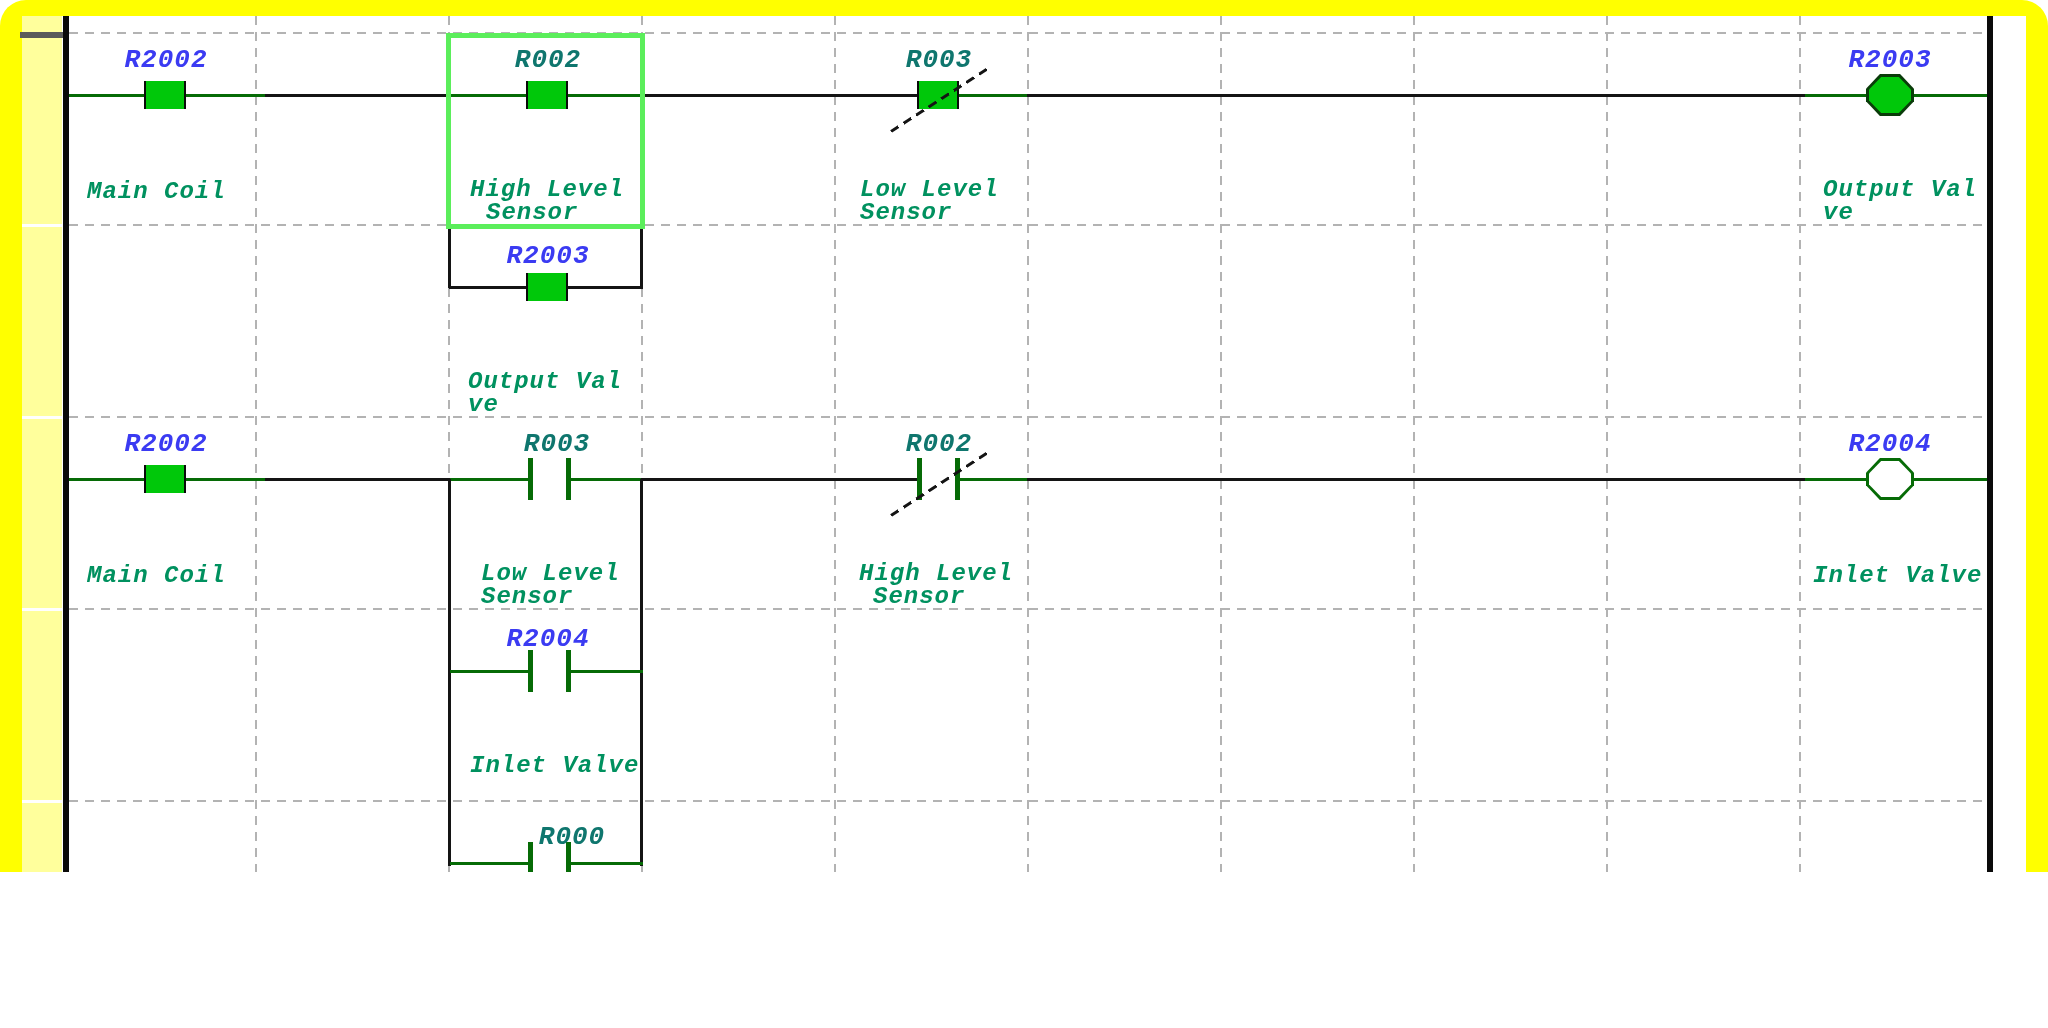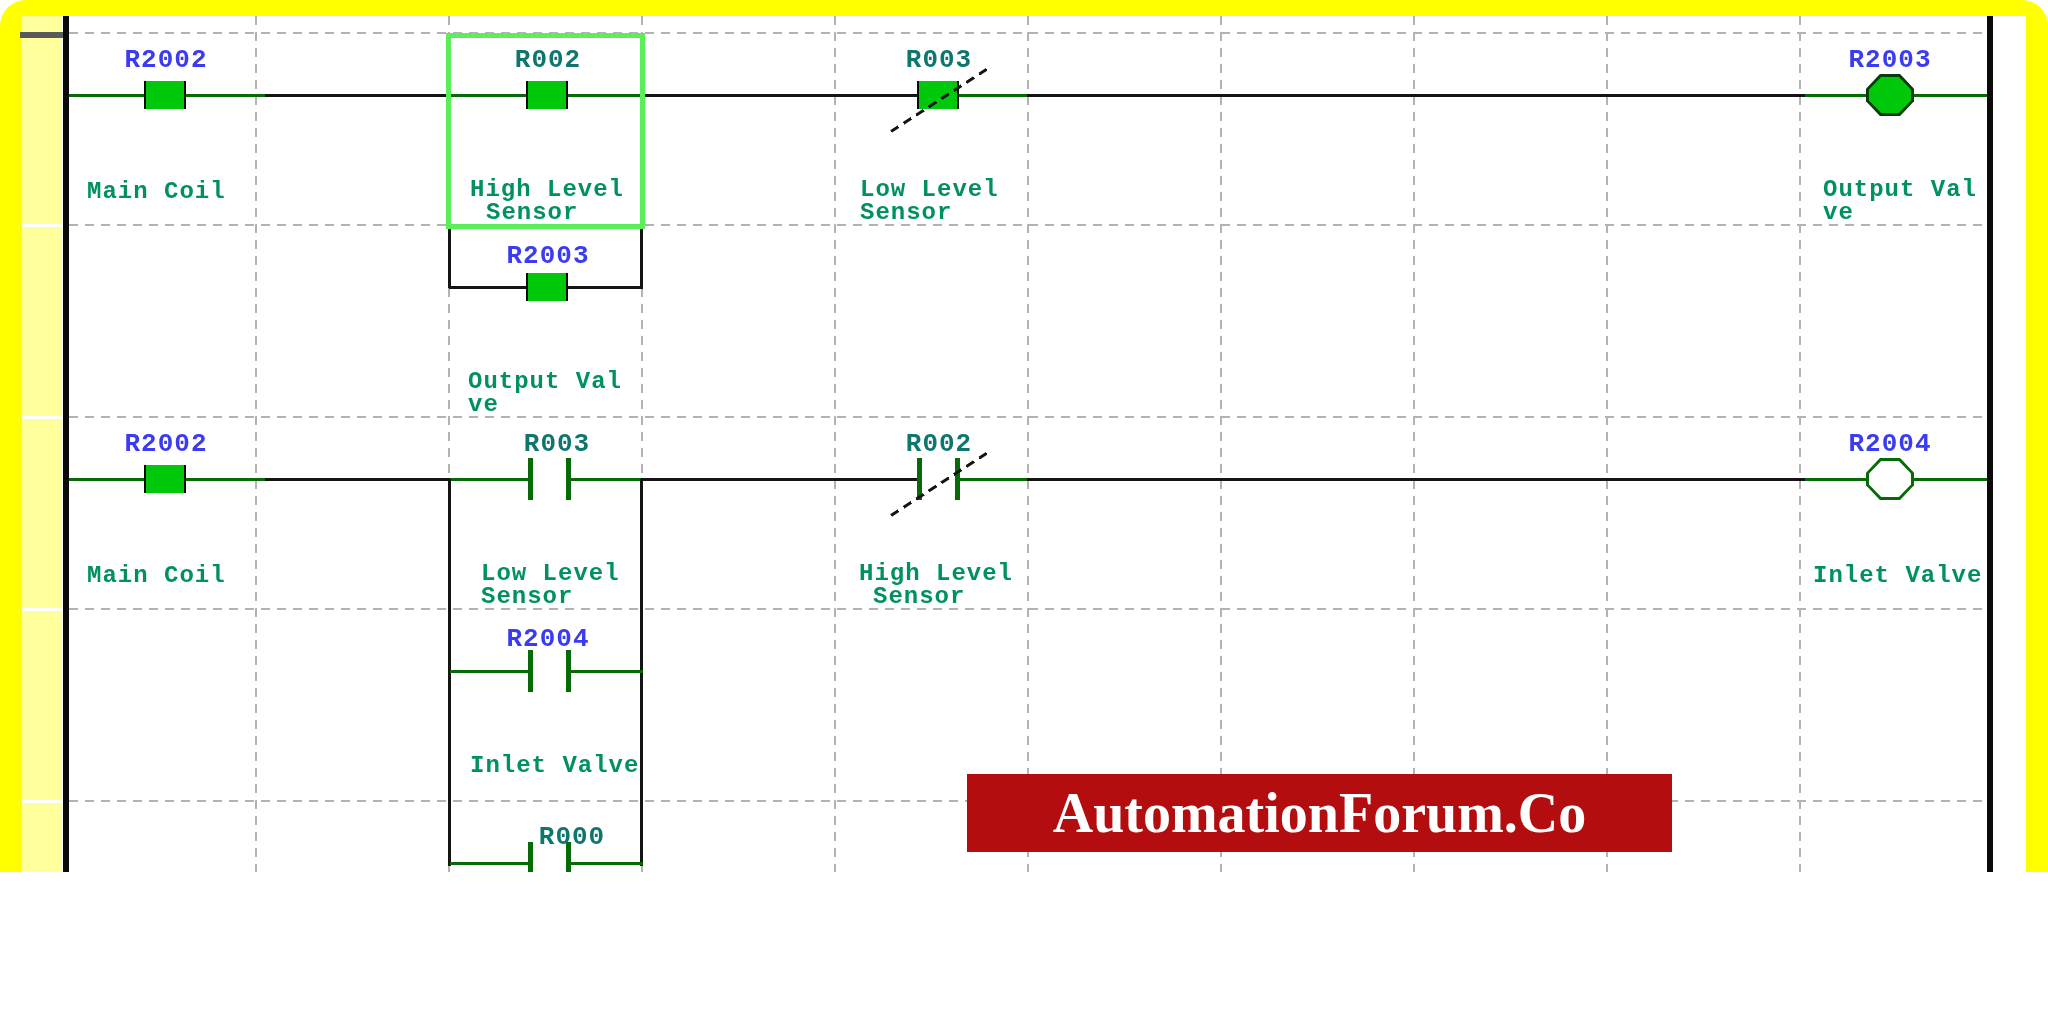--- a/index.html
+++ b/index.html
@@ -1,17 +1,17 @@
 <!DOCTYPE html>
 <html><head>
 <meta charset="utf-8">
 <style>
   html,body{margin:0;padding:0;background:#ffffff;}
   #page{position:relative;width:2048px;height:872px;background:#ffffff;overflow:hidden;
-        font-family:"Liberation Mono","DejaVu Sans Mono",monospace;}
+        font-family:"Liberation Mono","DejaVu Sans Mono",monospace;font-style:italic;}
   .frame{position:absolute;left:0;top:0;width:2048px;height:1028px;background:#ffff00;border-radius:26px;}
   .canvas{position:absolute;left:22px;top:16px;width:2004px;height:992px;background:#ffffff;}
   .margin-col{position:absolute;left:22px;top:16px;width:40px;height:992px;background:#ffff9c;}
   .msep{position:absolute;left:22px;width:40px;height:3px;background:#ffffff;}
   .rmark{position:absolute;left:20px;top:32px;width:46px;height:6px;background:#5a5a5a;}
   .rail{position:absolute;top:16px;width:6px;height:992px;background:#0a0a0a;}
   .hgrid{position:absolute;left:69px;width:1918px;height:2px;
          background:repeating-linear-gradient(90deg,#b3b3b3 0 9px,transparent 9px 16px);}
   .vgrid{position:absolute;top:16px;width:2px;height:992px;
          background:repeating-linear-gradient(180deg,#b3b3b3 0 9px,transparent 9px 16px);}
@@ -156,17 +156,14 @@
 
   <div class="cmt" style="left:87px;top:564px">Main Coil</div>
   <div class="cmt" style="left:481px;top:562px">Low Level</div>
   <div class="cmt" style="left:481px;top:585px">Sensor</div>
   <div class="cmt" style="left:859px;top:562px">High Level</div>
   <div class="cmt" style="left:873px;top:585px">Sensor</div>
   <div class="cmt" style="left:1813px;top:564px">Inlet Valve</div>
   <div class="cmt" style="left:470px;top:754px">Inlet Valve</div>
   <div class="cmt" style="left:470px;top:945px">Sensor</div>
 
-  <div class="banner">
-    <span>AutomationForum.Co</span>
-  </div>
 
 </div>
 
 </body></html>

